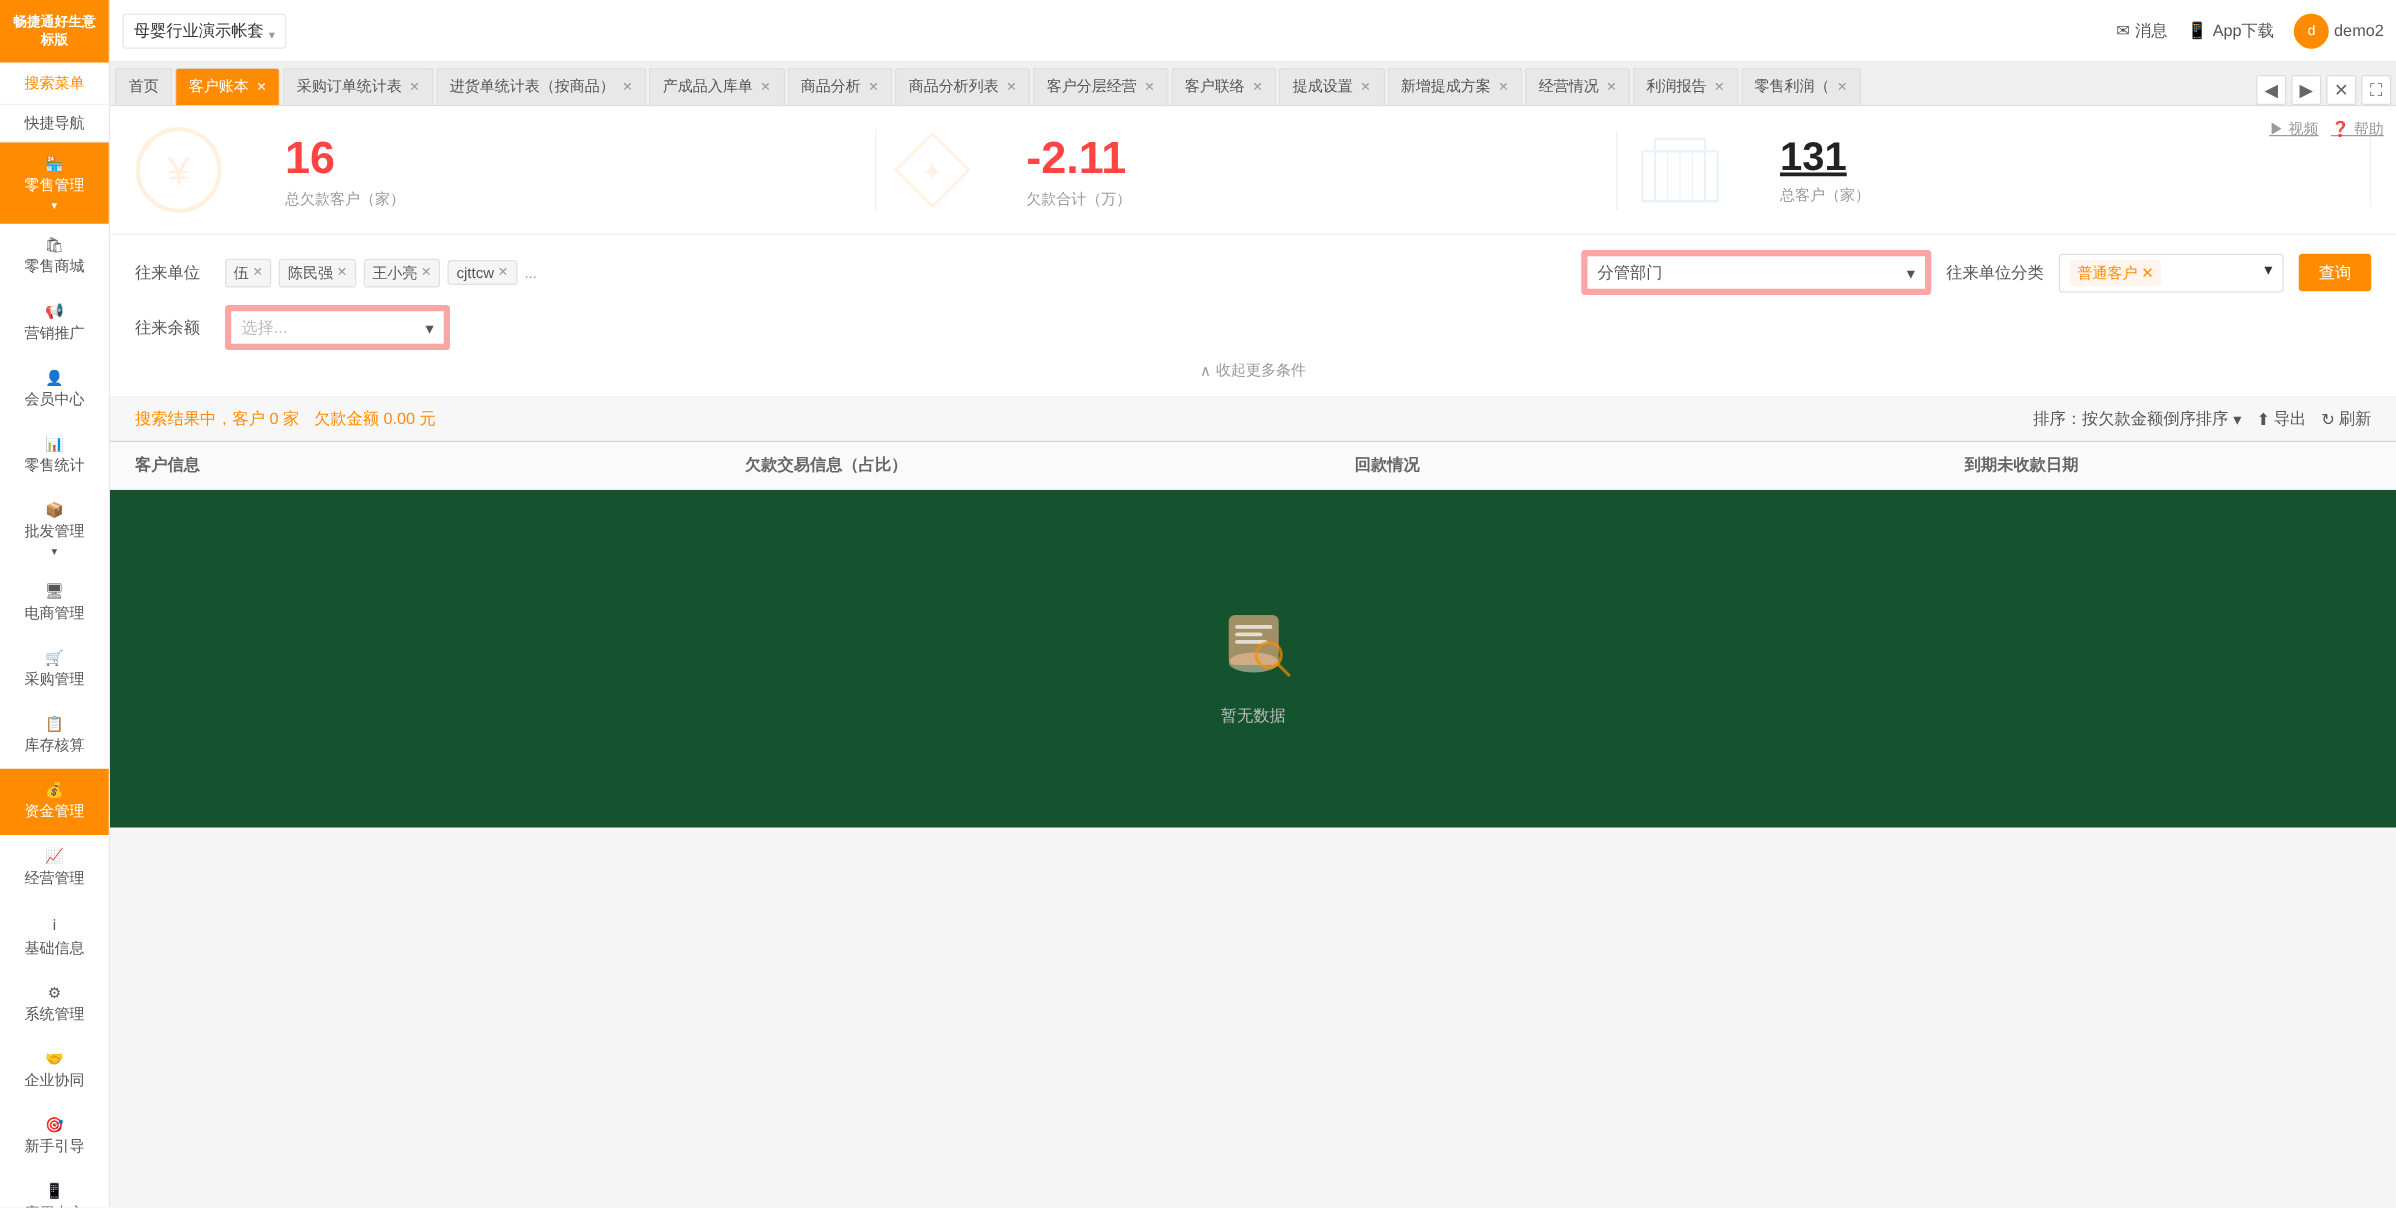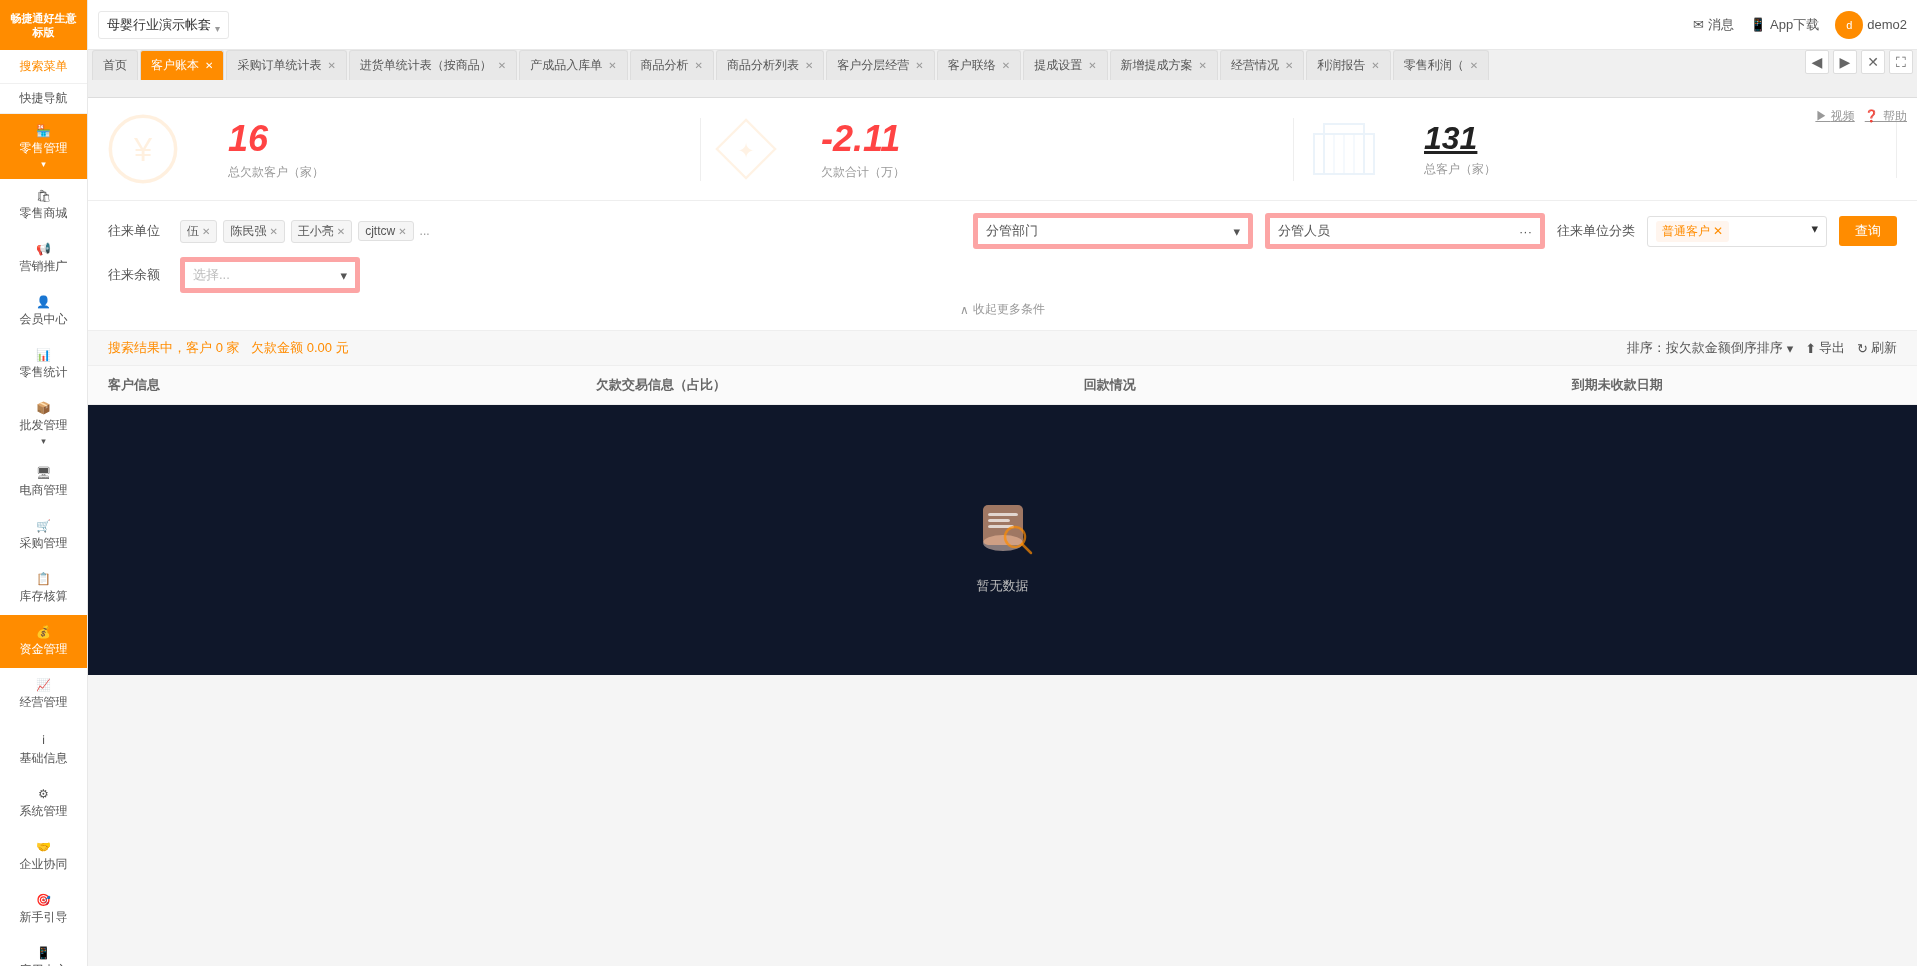--- a/index.html
+++ b/index.html
@@ -19,36 +19,36 @@
 
     
     .top-header { height: 50px; background: #fff; border-bottom: 1px solid #e8e8e8; display: flex; align-items: center; padding: 0 10px; gap: 10px; }
     .top-header-left { display: flex; align-items: center; gap: 8px; flex: 1; }
     .industry-select { display: flex; align-items: flex-end; gap: 4px; font-size: 13px; color: #333; cursor: pointer; padding: 4px 8px; border: 1px solid #e8e8e8; border-radius: 3px; }
     .top-header-right { display: flex; align-items: center; gap: 16px; }
     .header-action { display: flex; align-items: center; gap: 4px; font-size: 13px; color: #555; cursor: pointer; }
     .avatar { width: 28px; height: 28px; border-radius: 50%; background: #ff8c00; display: flex; align-items: center; justify-content: center; color: #fff; font-size: 11px; }
 
     
-    .tab-bar { background: #f0f0f0; display: flex; align-items: flex-start; padding: 0 4px; height: 48px; border-bottom: 1px solid #ddd; overflow: hidden; }
+    .tab-bar { background: #f0f0f0; display: flex; align-items: flex-end; padding: 0 4px; height: 35px; border-bottom: 1px solid #ddd; overflow: hidden; }
     .tab-item { display: flex; align-items: center; gap: 4px; padding: 6px 10px; font-size: 12px; color: #555; cursor: pointer; background: #e8e8e8; border-radius: 3px 3px 0 0; margin-right: 2px; white-space: nowrap; border: 1px solid #ddd; border-bottom: none; }
     .tab-item.active { background: #ff8c00; color: #fff; }
     .tab-item.active .tab-close { color: #fff; }
     .tab-close { color: #999; font-size: 10px; margin-left: 2px; }
     .tab-controls { margin-left: auto; display: flex; align-items: center; gap: 4px; }
     .tab-ctrl-btn { width: 24px; height: 24px; display: flex; align-items: center; justify-content: center; cursor: pointer; color: #666; font-size: 14px; border: 1px solid #ddd; background: #fff; border-radius: 2px; }
 
     
     .content { flex: 1; overflow-y: auto; background: #f5f5f5; }
 
     
     .stats-banner { background: #fff; display: flex; align-items: center; padding: 16px 20px; border-bottom: 1px solid #eee; position: relative; }
     .stat-item { flex: 1; display: flex; flex-direction: column; align-items: flex-start; padding: 0 30px; border-right: 1px solid #eee; }
     .stat-item:last-child { border-right: none; }
-    .stat-value { font-size: 36px; font-weight: bold; color: #ff4444; font-style: italic; }
+    .stat-value { font-size: 36px; font-weight: bold; color: #ff4444; }
     .stat-value.negative { color: #ff4444; }
     .stat-value.black { color: #222; font-size: 32px; }
     .stat-label { font-size: 12px; color: #999; margin-top: 4px; }
     .video-help { position: absolute; right: 10px; top: 10px; display: flex; gap: 10px; font-size: 12px; color: #999; cursor: pointer; text-decoration: underline; }
 
     
     .filter-area { background: #fff; padding: 12px 20px; border-bottom: 1px solid #eee; }
     .filter-row { display: flex; align-items: center; gap: 12px; margin-bottom: 8px; flex-wrap: wrap; }
     .filter-label { font-size: 13px; color: #555; white-space: nowrap; min-width: 60px; }
     .filter-tags { display: flex; align-items: center; gap: 6px; flex-wrap: wrap; flex: 1; }
@@ -63,21 +63,21 @@
 
     
     .results-bar { background: #f7f7f7; padding: 8px 20px; display: flex; align-items: center; justify-content: space-between; border-bottom: 1px solid #eee; gap: 36px; }
     .results-info { font-size: 13px; color: #555; }
     .results-info span { color: #ff8c00; }
     .results-actions { display: flex; align-items: center; gap: 12px; font-size: 13px; color: #555; }
     .results-sort { display: flex; align-items: center; gap: 4px; cursor: pointer; }
     .btn-action { display: flex; align-items: center; gap: 3px; cursor: pointer; color: #555; }
 
     
-    .data-table { width: 100%; background: #0f172a; }
+    .data-table { width: 100%; background: #14532d; }
     .table-header { display: flex; padding: 10px 20px; background: #fafafa; border-bottom: 1px solid #eee; font-size: 13px; color: #666; font-weight: bold; }
     .col-customer { flex: 3; }
     .col-debt { flex: 3; }
     .col-repayment { flex: 3; }
     .col-due-date { flex: 2; }
 
     
     .empty-state { display: flex; flex-direction: column; align-items: center; justify-content: center; padding: 80px 20px; color: #ccc; }
     .empty-icon { width: 80px; height: 80px; margin-bottom: 12px; }
     .empty-text { font-size: 13px; color: #bbb; }
@@ -330,24 +330,20 @@
           <div class="filter-tag">
             <span>cjttcw</span>
             <span class="tag-close">✕</span>
           </div>
           <span class="filter-more">...</span>
         </div>
         <div class="filter-dropdown filter-dropdown-wide">
           <span>分管部门</span>
           <span style="margin-left:auto;">▾</span>
         </div>
-        <div class="filter-dropdown filter-dropdown-wide">
-          <span>分管人员</span>
-          <span style="margin-left:auto;">···</span>
-        </div>
         <span class="filter-label" style="text-align:right;">往来单位分类</span>
         <div class="filter-select">
           <div class="filter-tag-selected">
             <span>普通客户</span>
             <span class="tag-close">✕</span>
           </div>
           <span style="margin-left:auto;">▾</span>
         </div>
         <button class="btn-search">查询</button>
       </div>

